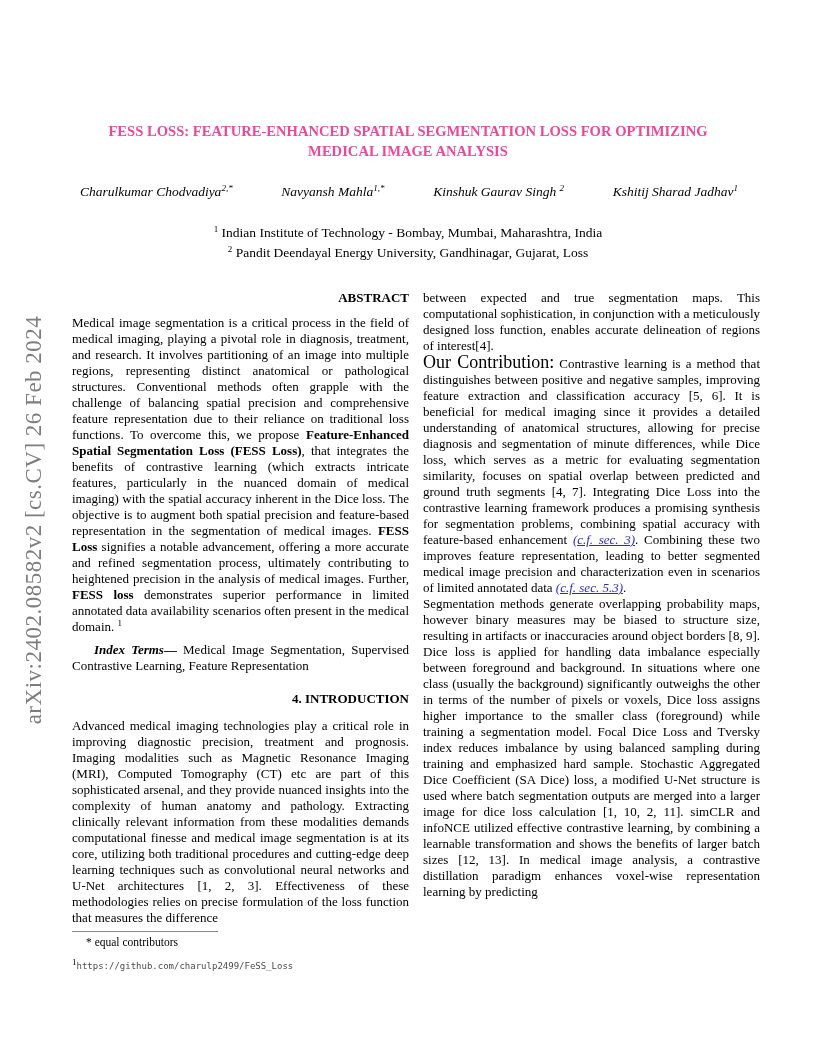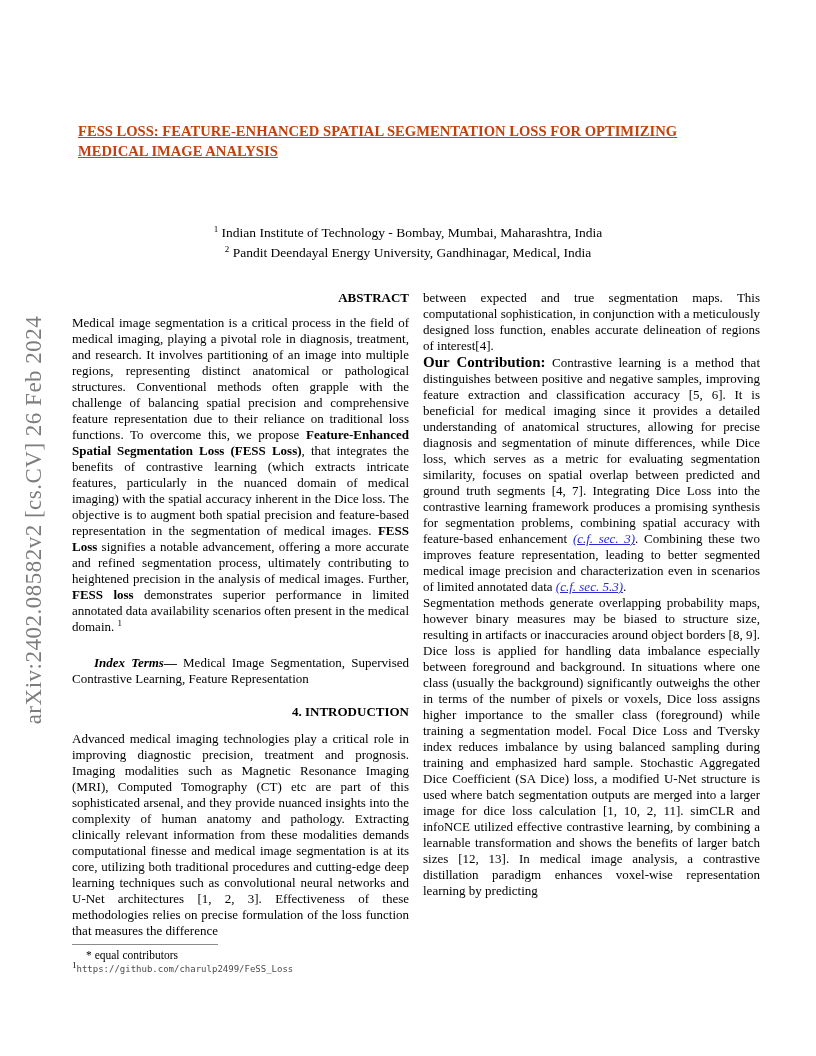--- a/index.html
+++ b/index.html
@@ -8,23 +8,22 @@
     background:#ffffff; font-family:"Liberation Serif", serif; color:#111;
     overflow:hidden;
   }
   .arxiv-banner {
     position:absolute; top:520px; left:34px;
     transform:translate(-50%,-50%) rotate(-90deg);
     white-space:nowrap; font-size:23px; color:#7d7d7d; letter-spacing:0.5px;
   }
   .paper-title {
     position:absolute; top:121px; left:78px; width:660px;
-    font-weight:bold; font-size:14.6px; line-height:20px;
-    color:#c2410c;
-    text-decoration:underline;
+    text-align:center; font-weight:bold; font-size:14.6px; line-height:20px;
+    color:#ec4899;
   }
   .authors-row {
     position:absolute; top:184px; left:80px; width:658px;
     display:flex; justify-content:space-between;
     font-style:italic; font-size:13.5px; color:#000;
   }
   .author { white-space:nowrap; }
   .affiliations {
     position:absolute; top:223px; left:78px; width:660px;
     text-align:center; font-size:13.5px; line-height:20px; color:#000;
@@ -35,48 +34,54 @@
     font-size:13px; line-height:16px; text-align:justify; color:#000;
   }
   .col-left  { left:72px; }
   .col-right { left:423px; }
   .sec-heading {
     text-align:right; font-weight:bold; font-size:13px;
     margin:0 0 9px 0;
   }
   .sec-heading.spaced { margin:17px 0 11px 0; }
   p.para { margin:0; }
-  p.index-terms { margin-top:20px; text-indent:22px; }
+  p.index-terms { margin-top:7px; text-indent:22px; }
   .b { font-weight:bold; }
   .bi { font-weight:bold; font-style:italic; }
   .contrib { margin-top:13px; }
-  .contrib-label { font-weight:bold; font-size:15px; }
+  .contrib-label { font-weight:normal; font-size:18px; }
   .ref-link { color:#2b2bd4; font-style:italic;text-decoration:underline; }
   .footnote-block { margin-top:3px; }
   .footnote-rule { width:146px; border:none; border-top:1.6px solid #8a8a8a; margin:5px 0 3px 0; }
   .fn-equal { font-size:11.5px; line-height:14px; text-align:left; text-indent:14px; }
-  .fn-url-line { font-size:10px; line-height:13px; text-align:left; }
+  .fn-url-line { font-size:10px; line-height:13px; text-align:left;margin-top:10px; }
   .fn-url {
     font-family:"DejaVu Sans Mono", monospace; font-size:9px; color:#4a4a4a;
     text-decoration:none;
   }
 </style>
 </head>
 <body>
 
 <div class="page">
 
   <div class="arxiv-banner">arXiv:2402.08582v2  [cs.CV]  26 Feb 2024</div>
 
   <div class="paper-title">FESS LOSS: FEATURE-ENHANCED SPATIAL SEGMENTATION LOSS FOR OPTIMIZING MEDICAL IMAGE ANALYSIS</div>
 
+  <div class="authors-row">
+    <span class="author"><span>Charulkumar Chodvadiya</span><sup>2,*</sup></span>
+    <span class="author"><span>Navyansh Mahla</span><sup>1,*</sup></span>
+    <span class="author"><span>Kinshuk Gaurav Singh</span> <sup>2</sup></span>
+    <span class="author"><span>Kshitij Sharad Jadhav</span><sup>1</sup></span>
+  </div>
 
   <div class="affiliations">
     <div><sup>1</sup><span> Indian Institute of Technology - Bombay, Mumbai, Maharashtra, India</span></div>
-    <div><sup>2</sup><span> Pandit Deendayal Energy University, Gandhinagar, Medical, India</span></div>
+    <div><sup>2</sup><span> Pandit Deendayal Energy University, Gandhinagar, Gujarat, Loss</span></div>
   </div>
 
   <div class="col col-left">
     <div class="sec-heading">ABSTRACT</div>
 
     <p class="para"><span>Medical image segmentation is a critical process in the field of medical imaging, playing a pivotal role in diagnosis, treatment, and research. It involves partitioning of an image into multiple regions, representing distinct anatomical or pathological structures. Conventional methods often grapple with the challenge of balancing spatial precision and comprehensive feature representation due to their reliance on traditional loss functions. To overcome this, we propose </span><span class="b">Feature-Enhanced Spatial Segmentation Loss (FESS Loss)</span><span>, that integrates the benefits of contrastive learning (which extracts intricate features, particularly in the nuanced domain of medical imaging) with the spatial accuracy inherent in the Dice loss. The objective is to augment both spatial precision and feature-based representation in the segmentation of medical images. </span><span class="b">FESS Loss</span><span> signifies a notable advancement, offering a more accurate and refined segmentation process, ultimately contributing to heightened precision in the analysis of medical images. Further, </span><span class="b">FESS loss</span><span> demonstrates superior performance in limited annotated data availability scenarios often present in the medical domain. </span> <sup>1</sup></p>
 
     <p class="para index-terms"><span class="bi">Index Terms—</span><span> Medical Image Segmentation, Supervised Contrastive Learning, Feature Representation</span></p>
 
     <div class="sec-heading spaced">4.  INTRODUCTION</div>

